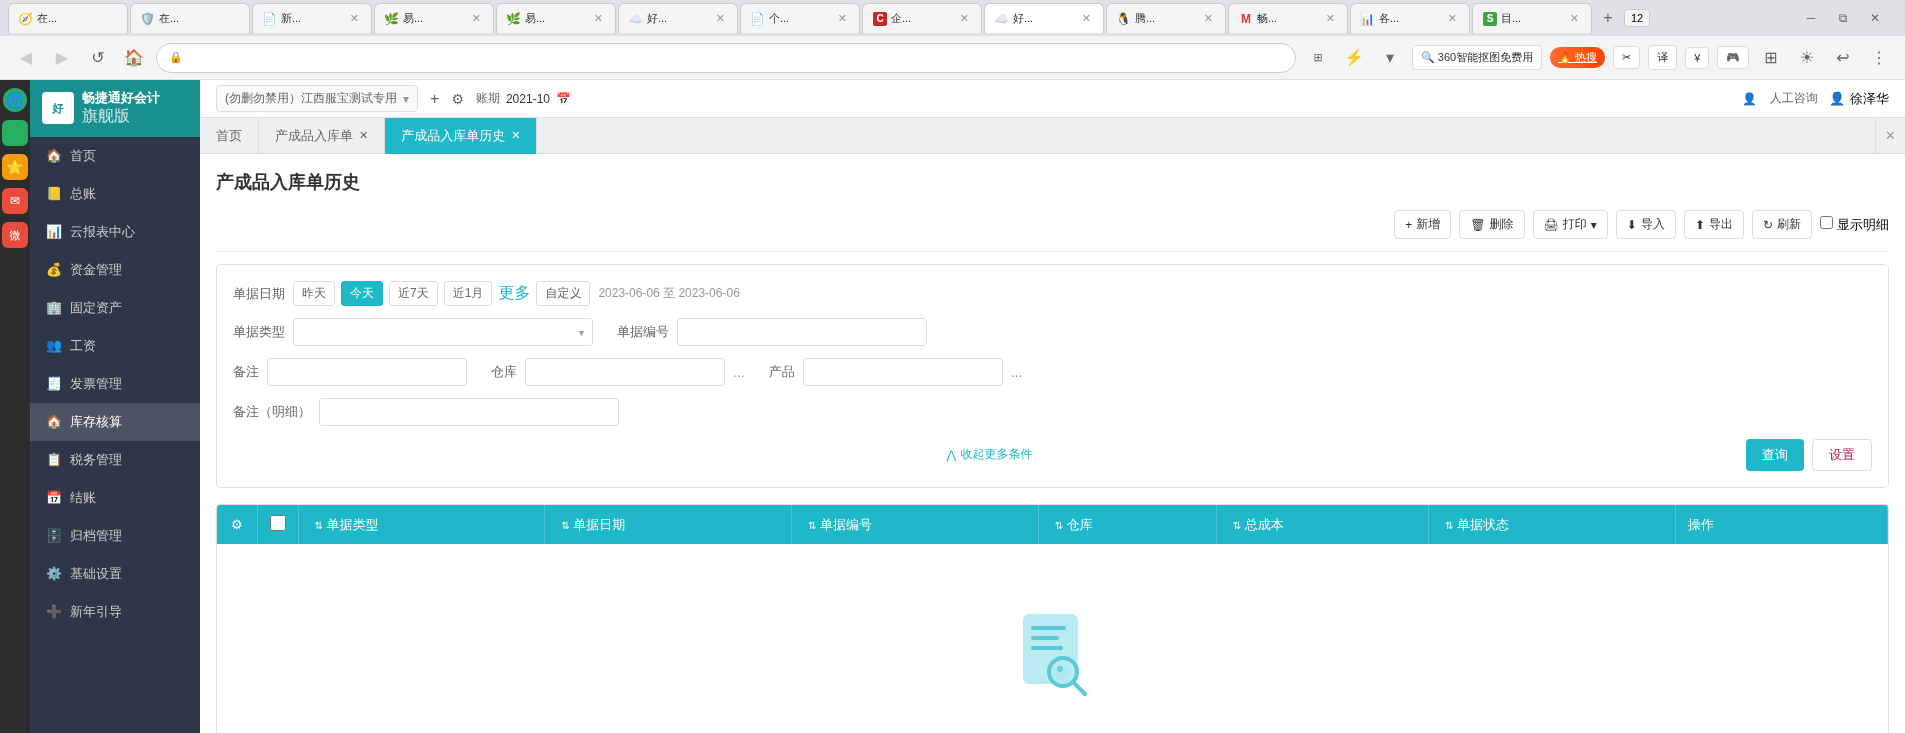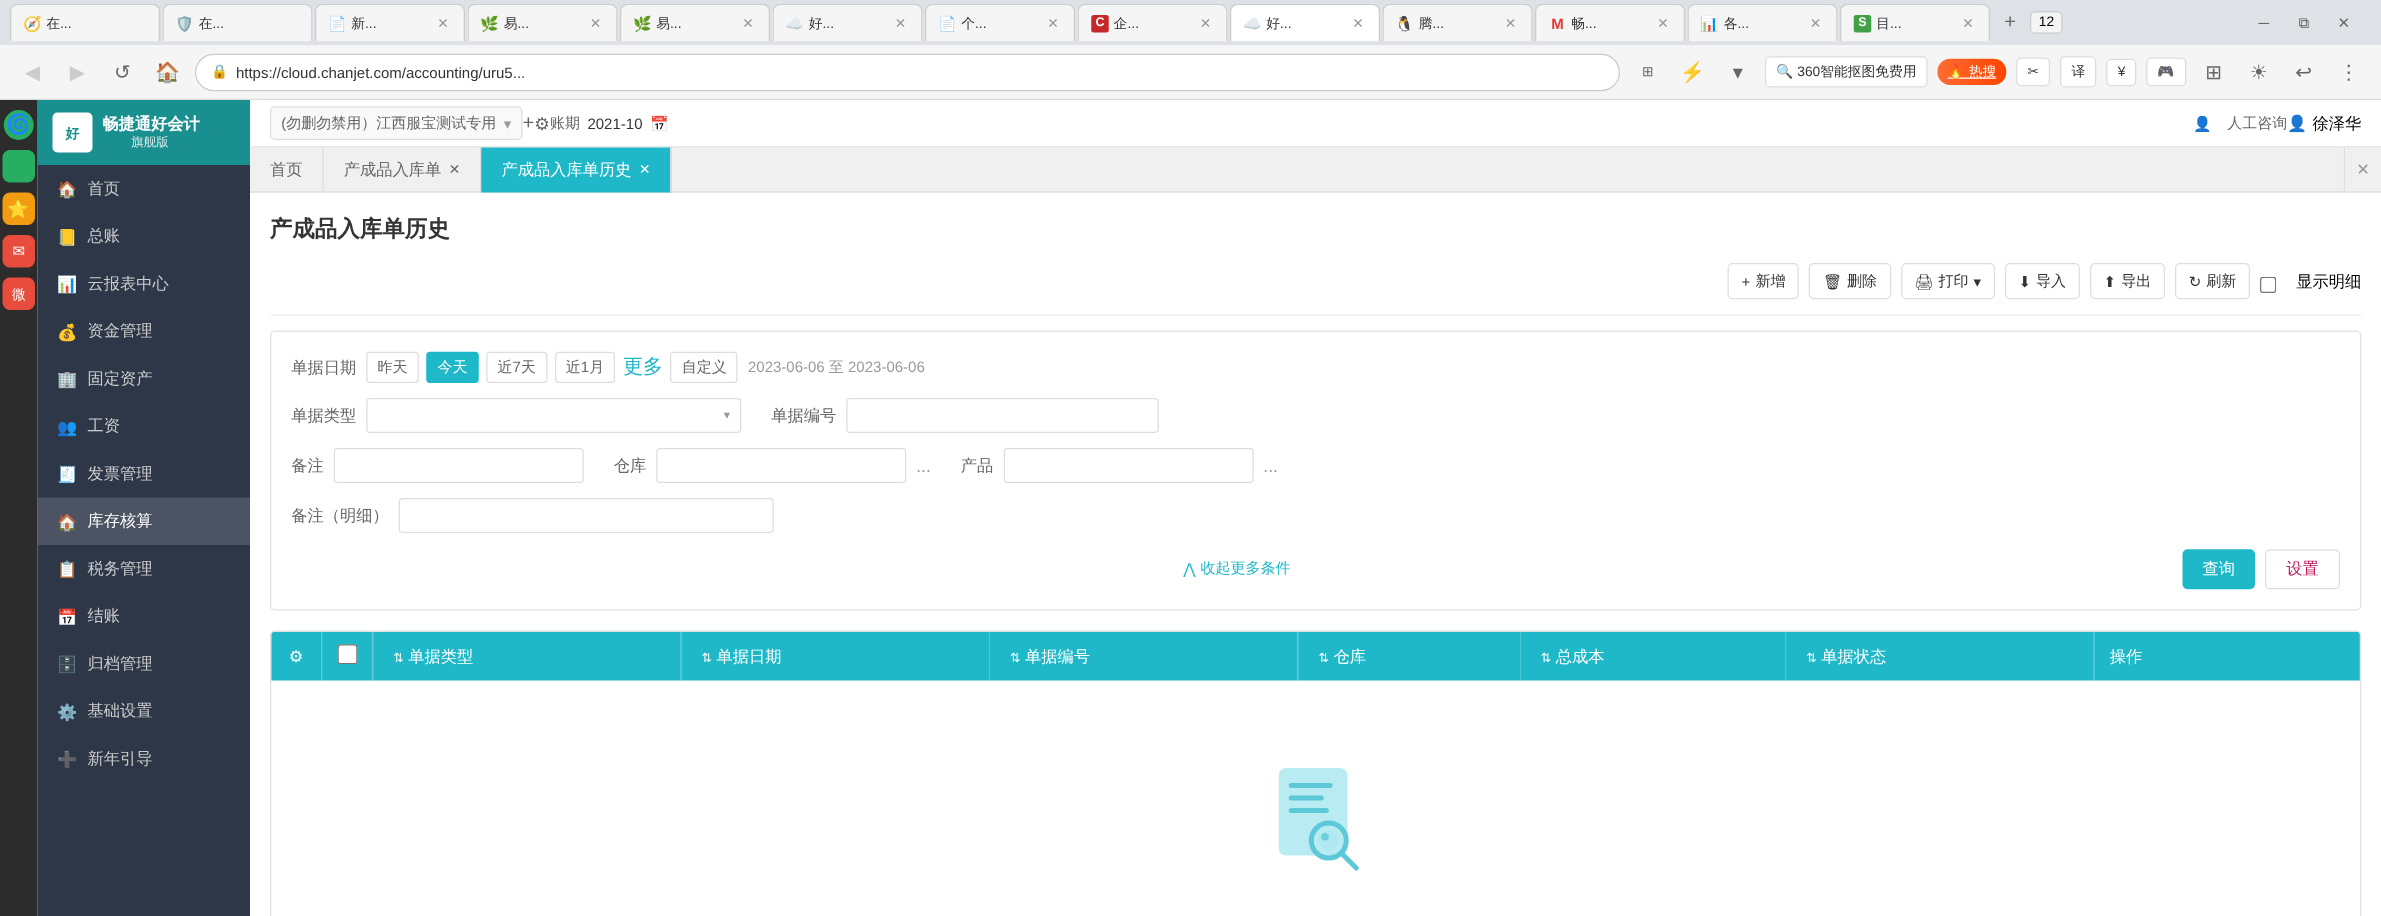--- a/index.html
+++ b/index.html
@@ -26,50 +26,50 @@
     .app-layout { display: flex; height: calc(733px - 80px); }
 
     
     .app-bar { width: 30px; background: #2c2c2c; display: flex; flex-direction: column; align-items: center; padding: 8px 0; gap: 8px; }
     .app-icon { width: 24px; height: 24px; border-radius: 4px; display: flex; align-items: center; justify-content: center; cursor: pointer; font-size: 11px; }
 
     
     .sidebar { width: 170px; background: #2d3748; color: #fff; display: flex; flex-direction: column; }
     .sidebar-logo { padding: 10px 12px; background: #1a8f8f; display: flex; align-items: center; gap: 8px; }
     .sidebar-logo-text { font-size: 13px; font-weight: bold; color: white; line-height: 1.2; }
-    .sidebar-logo-sub { font-size: 10px; color: rgba(255,255,255,0.8); margin-left: 23px; }
+    .sidebar-logo-sub { font-size: 16px; color: rgba(255,255,255,0.8); }
     .sidebar-menu { flex: 1; overflow-y: auto; }
     .menu-item { display: flex; align-items: center; padding: 10px 16px; gap: 8px; cursor: pointer; color: #ccc; font-size: 13px; }
     .menu-item.active { background: rgba(255,255,255,0.15); color: #fff; }
     .menu-icon { width: 16px; height: 16px; display: flex; align-items: center; justify-content: center; font-size: 13px; }
 
     
     .main-content { flex: 1; background: #f5f5f5; display: flex; flex-direction: column; overflow: hidden; }
 
     
-    .page-header { background: #fff; padding: 6px 16px; border-bottom: 1px solid #e0e0e0; display: flex; align-items: center; gap: 0; height: 38px; }
+    .page-header { background: #fff; padding: 6px 16px; border-bottom: 1px solid #e0e0e0; display: flex; align-items: center; gap: 12px; height: 38px; }
     .company-select { display: flex; align-items: center; gap: 6px; padding: 4px 8px; border: 1px solid #ddd; border-radius: 4px; cursor: pointer; font-size: 12px; color: #666; background: #f9f9f9; }
     .period-info { display: flex; align-items: center; gap: 6px; font-size: 12px; color: #666; margin-left: auto; }
     .user-actions { display: flex; align-items: center; gap: 12px; font-size: 12px; color: #666; }
 
     
     .page-tabs { display: flex; align-items: center; background: #f0f0f0; border-bottom: 1px solid #ddd; height: 36px; padding: 0; }
     .page-tab { display: flex; align-items: center; padding: 0 16px; height: 36px; font-size: 13px; color: #666; cursor: pointer; border-right: 1px solid #ddd; gap: 6px; }
     .page-tab.active { background: #1eb8c8; color: white; }
     .page-tab-close { font-size: 11px; cursor: pointer; }
     .close-panel { width: 30px; height: 36px; display: flex; align-items: center; justify-content: center; cursor: pointer; color: #999; margin-left: auto; border-left: 1px solid #ddd; }
 
     
     .content-area { flex: 1; padding: 16px; overflow-y: auto; background: #fff; }
     .content-title { font-size: 18px; font-weight: bold; color: #333; margin-bottom: 16px; }
 
     
     .content-toolbar { display: flex; align-items: center; gap: 8px; margin-bottom: 16px; padding-bottom: 12px; border-bottom: 1px solid #eee; justify-content: flex-end; }
     .toolbar-action-btn { display: flex; align-items: center; gap: 4px; padding: 5px 10px; border: 1px solid #ddd; background: #fff; border-radius: 4px; cursor: pointer; font-size: 12px; color: #333; }
-    .checkbox-wrapper { display: flex; align-items: flex-end; gap: 16px; }
+    .checkbox-wrapper { display: flex; align-items: flex-start; gap: 4px; }
 
     
     .search-form { background: #fff; border: 1px solid #e0e0e0; border-radius: 4px; padding: 16px; margin-bottom: 16px; }
     .search-row { display: flex; align-items: center; gap: 24px; margin-bottom: 12px; }
     .search-field { display: flex; align-items: center; gap: 8px; }
     .search-label { font-size: 13px; color: #666; white-space: nowrap; }
     .date-filter { display: flex; align-items: center; gap: 6px; }
     .date-btn { padding: 3px 8px; border: 1px solid #ddd; background: #fff; border-radius: 3px; font-size: 12px; color: #666; cursor: pointer; }
     .date-btn.active { background: #1eb8c8; color: white; border-color: #1eb8c8; }
     .date-range { font-size: 12px; color: #999; }
@@ -194,21 +194,20 @@
     </div>
   </div>
 
   <div class="browser-controls">
     <div class="nav-btn disabled">◀</div>
     <div class="nav-btn disabled">▶</div>
     <div class="nav-btn">↺</div>
     <div class="nav-btn">🏠</div>
     <div class="address-bar">
       <span class="lock">🔒</span>
-      <span class="address-text">https://cloud.chanjet.com/accounting/uru5...</span>
     </div>
     <div class="nav-btn" style="font-size:11px">⊞</div>
     <div class="nav-btn">⚡</div>
     <div class="nav-btn">▾</div>
 
     <div class="browser-toolbar-right">
       <div class="toolbar-btn">
         <span>🔍</span>
         <span>360智能抠图免费用</span>
       </div>

